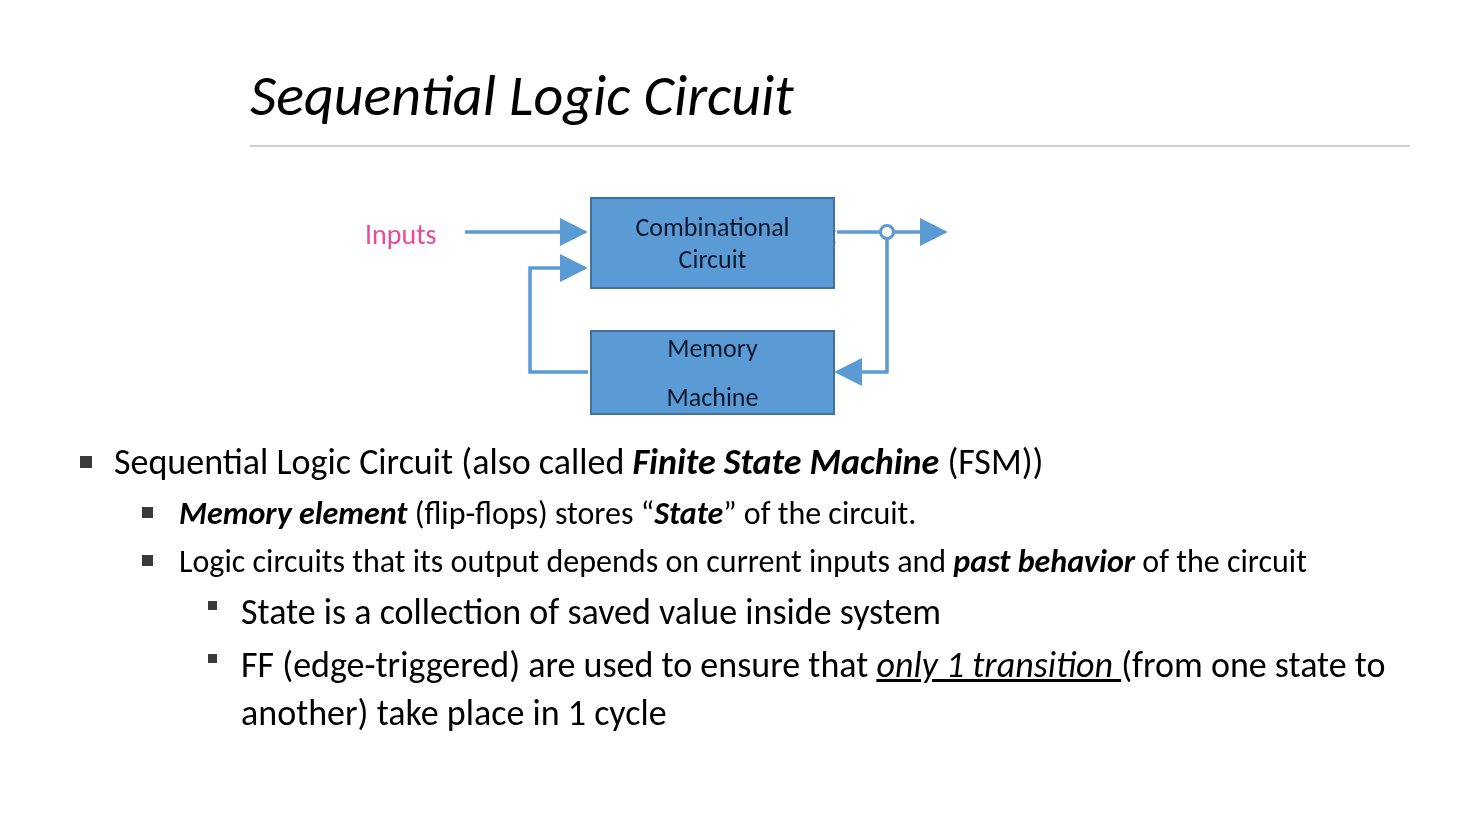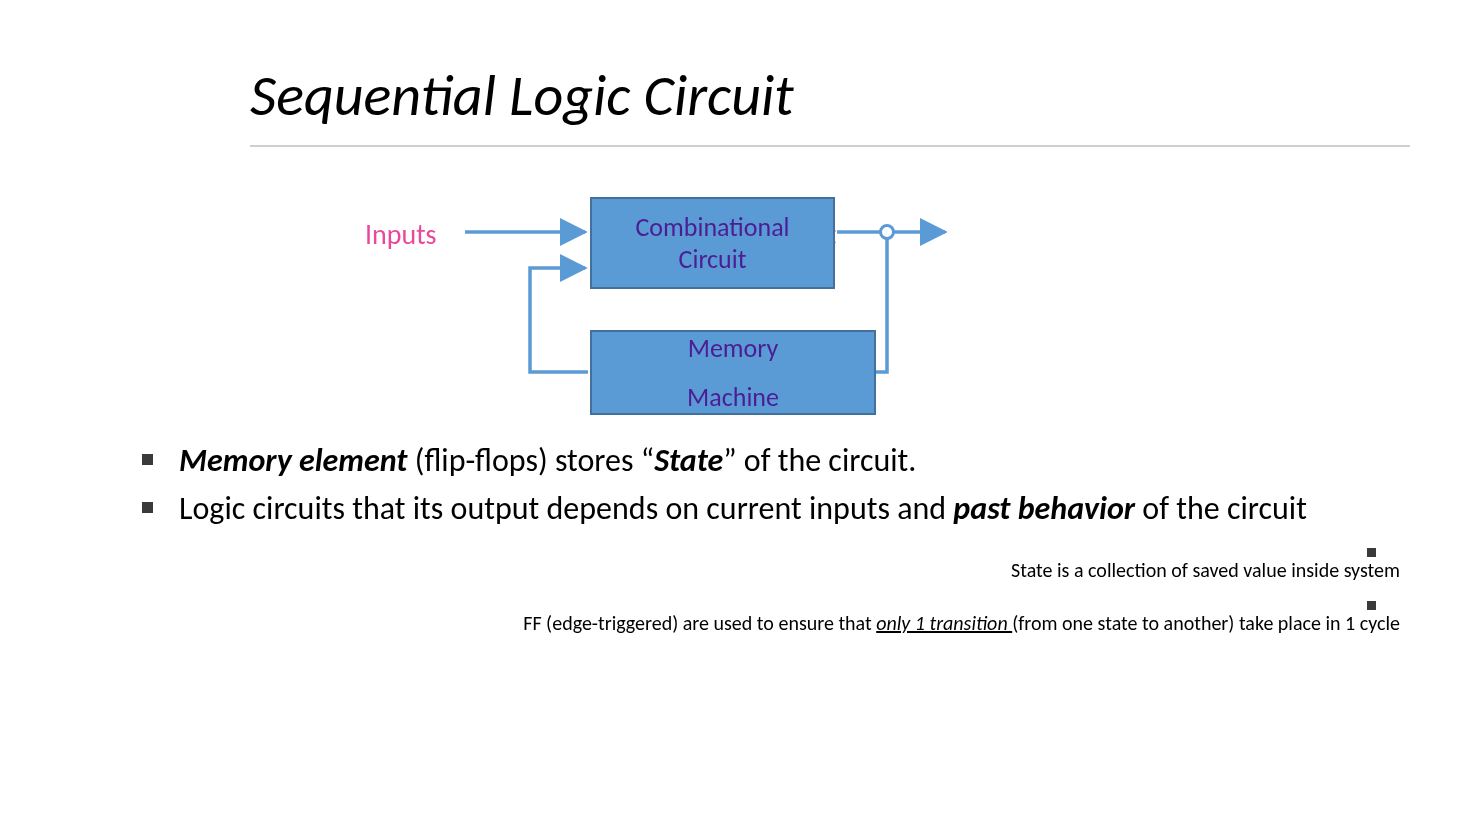--- a/index.html
+++ b/index.html
@@ -44,33 +44,33 @@
   }
   .lbl {
     position: absolute;
     font-size: 28px;
     color: #ec4899;
   }
   .box {
     position: absolute;
     background: #5b9bd5;
     border: 2px solid #41719c;
-    color: #4c1d95;
+    color: #0f172a;
     font-size: 26px;
     text-align: center;
     display: flex;
     flex-direction: column;
     justify-content: center;
     line-height: 1.25;
     box-sizing: border-box;
   }
   .input-label { left: 5px; top: 42px; }
   .output-label { left: 395px; top: 42px; }
   .comb-box { left: 230px; top: 22px; width: 245px; height: 92px; }
-  .mem-box  { left: 230px; top: 155px; width: 286px; height: 85px; gap: 16px; }
+  .mem-box  { left: 230px; top: 155px; width: 245px; height: 85px; gap: 16px; }
   
   .content {
     position: absolute;
     left: 80px;
     top: 440px;
     width: 1320px;
   }
   .b1 {
     display: flex;
     align-items: flex-start;
@@ -81,26 +81,25 @@
   .b2 {
     display: flex;
     align-items: flex-start;
     font-size: 32px;
     line-height: 1.3;
     margin-left: 62px;
     margin-bottom: 6px;
   }
   .b3 {
     display: flex;
-    align-items: flex-end;
-    font-size: 20px;
+    align-items: flex-start;
+    font-size: 36px;
     line-height: 1.35;
     margin-left: 128px;
     margin-bottom: 4px;
-    flex-direction: column;
   }
   .bullet-sq {
     width: 12px;
     height: 12px;
     background: #3a3a3a;
     margin-top: 16px;
     margin-right: 22px;
     flex-shrink: 0;
   }
   .b2 .bullet-sq { width: 11px; height: 11px; margin-top: 14px; margin-right: 26px; }
@@ -143,20 +142,26 @@
       <span>Circuit</span>
     </div>
     <div class="box mem-box">
       <span>Memory</span>
       <span>Machine</span>
     </div>
   </div>
 
   <div class="content">
 
+    <div class="b1">
+      <div class="bullet-sq"></div>
+      <div>
+        <span>Sequential Logic Circuit  (also called </span><span class="bi">Finite State Machine</span><span> (FSM))</span>
+      </div>
+    </div>
 
     <div class="b2">
       <div class="bullet-sq"></div>
       <div>
         <span class="bi">Memory element</span><span> (flip-flops) stores “</span><span class="bi">State</span><span>” of the circuit.</span>
       </div>
     </div>
 
     <div class="b2">
       <div class="bullet-sq"></div>

